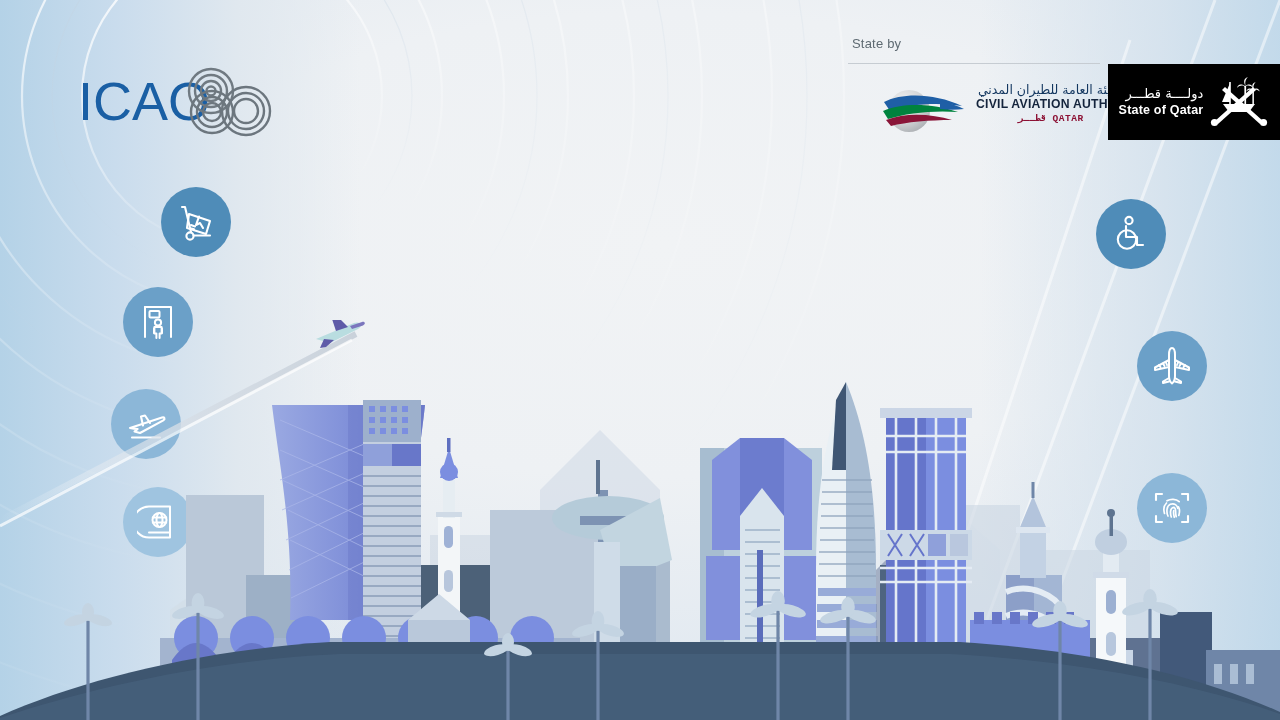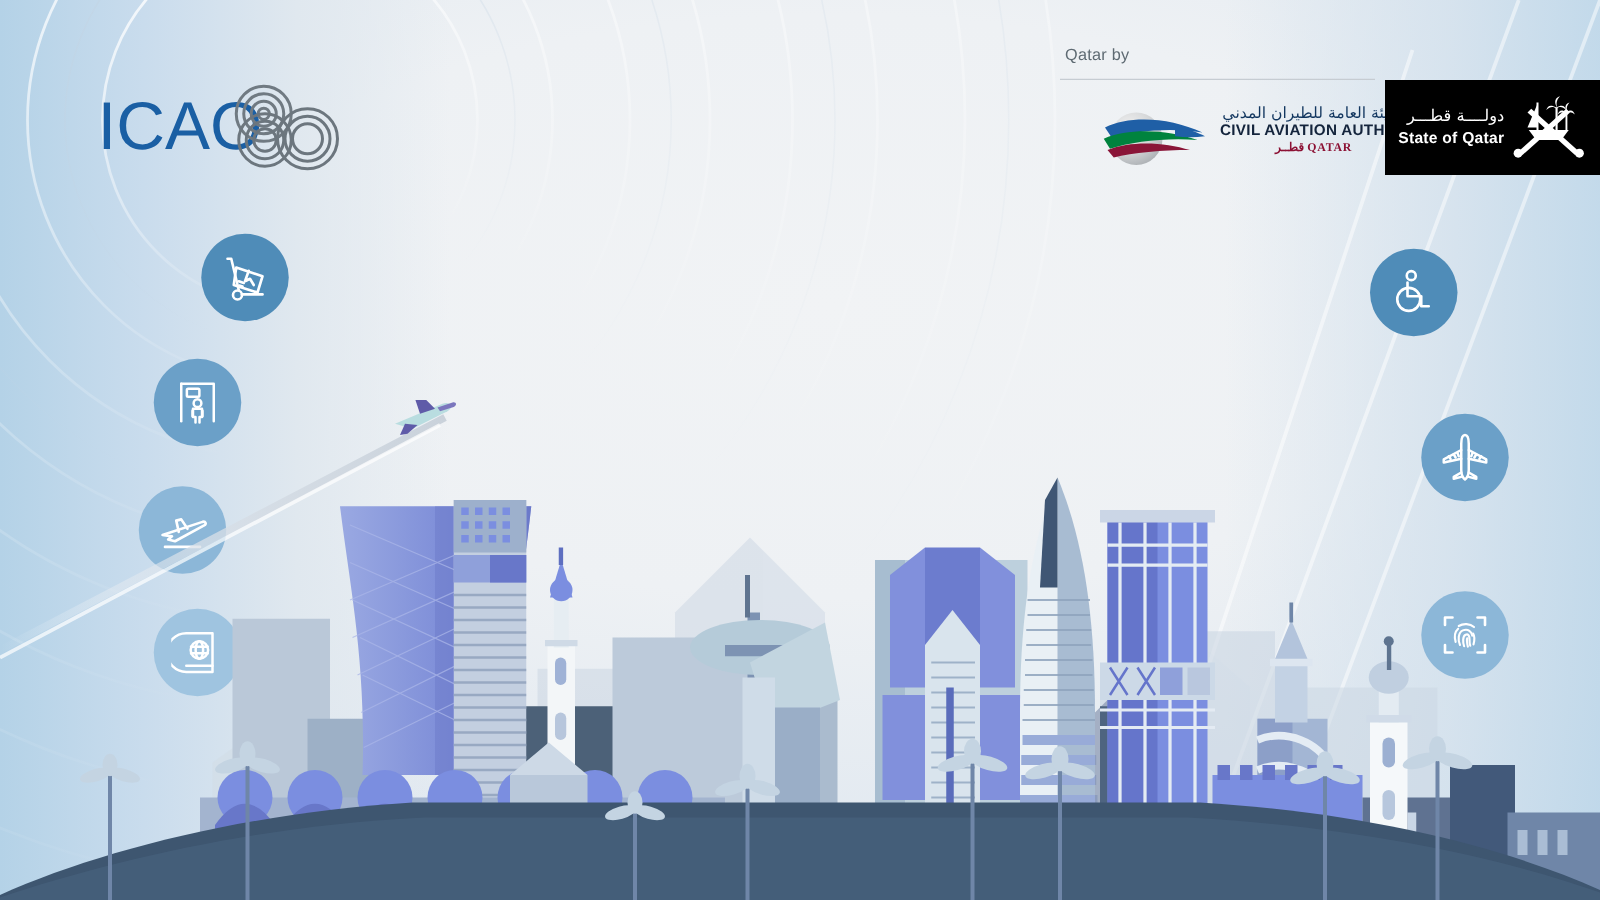--- a/index.html
+++ b/index.html
@@ -70,21 +70,21 @@
     font-size: 12.5px; color: #12365f; direction: rtl;
     font-family: "DejaVu Sans", sans-serif; line-height: 15px; white-space: nowrap;
   }
   .caa-en {
     font-size: 12.2px; color: #14243c; font-weight: bold;
     letter-spacing: .25px; line-height: 15px; white-space: nowrap;
   }
   .caa-qatar {
     font-size: 9.5px; color: #8c1134; font-weight: bold;
     letter-spacing: .6px; line-height: 14px; white-space: nowrap;
-    font-family: Liberation Serif, serif;
+    font-family: Liberation Mono, monospace;
   }
 
   .qatar-badge {
     position: absolute; left: 1108px; top: 64px;
     width: 172px; height: 76px;
     background: #000000;
     display: flex; align-items: center; justify-content: center; gap: 6px;
   }
   .qatar-txt { text-align: right; color: #fff; }
   .qatar-ar {
@@ -174,21 +174,21 @@
       </g>
       <g fill="none" stroke="#6c767e" stroke-width="2.4">
         <circle cx="68" cy="45" r="24"></circle>
         <circle cx="68" cy="45" r="18"></circle>
         <circle cx="68" cy="45" r="12"></circle>
       </g>
     </svg>
   </div>
 
   <div class="hosted-block">
-    <div class="hosted-label">Qatar by</div>
+    <div class="hosted-label">State by</div>
   </div>
   <div class="hosted-rule"></div>
 
   <div class="caa-logo">
     <svg class="caa-globe" width="92" height="54" viewBox="0 0 92 54">
       <defs>
         <radialGradient id="sphere" cx="36%" cy="30%" r="78%">
           <stop offset="0%" stop-color="#f2f2f2"></stop>
           <stop offset="60%" stop-color="#d2d4d6"></stop>
           <stop offset="100%" stop-color="#a9adb1"></stop>

